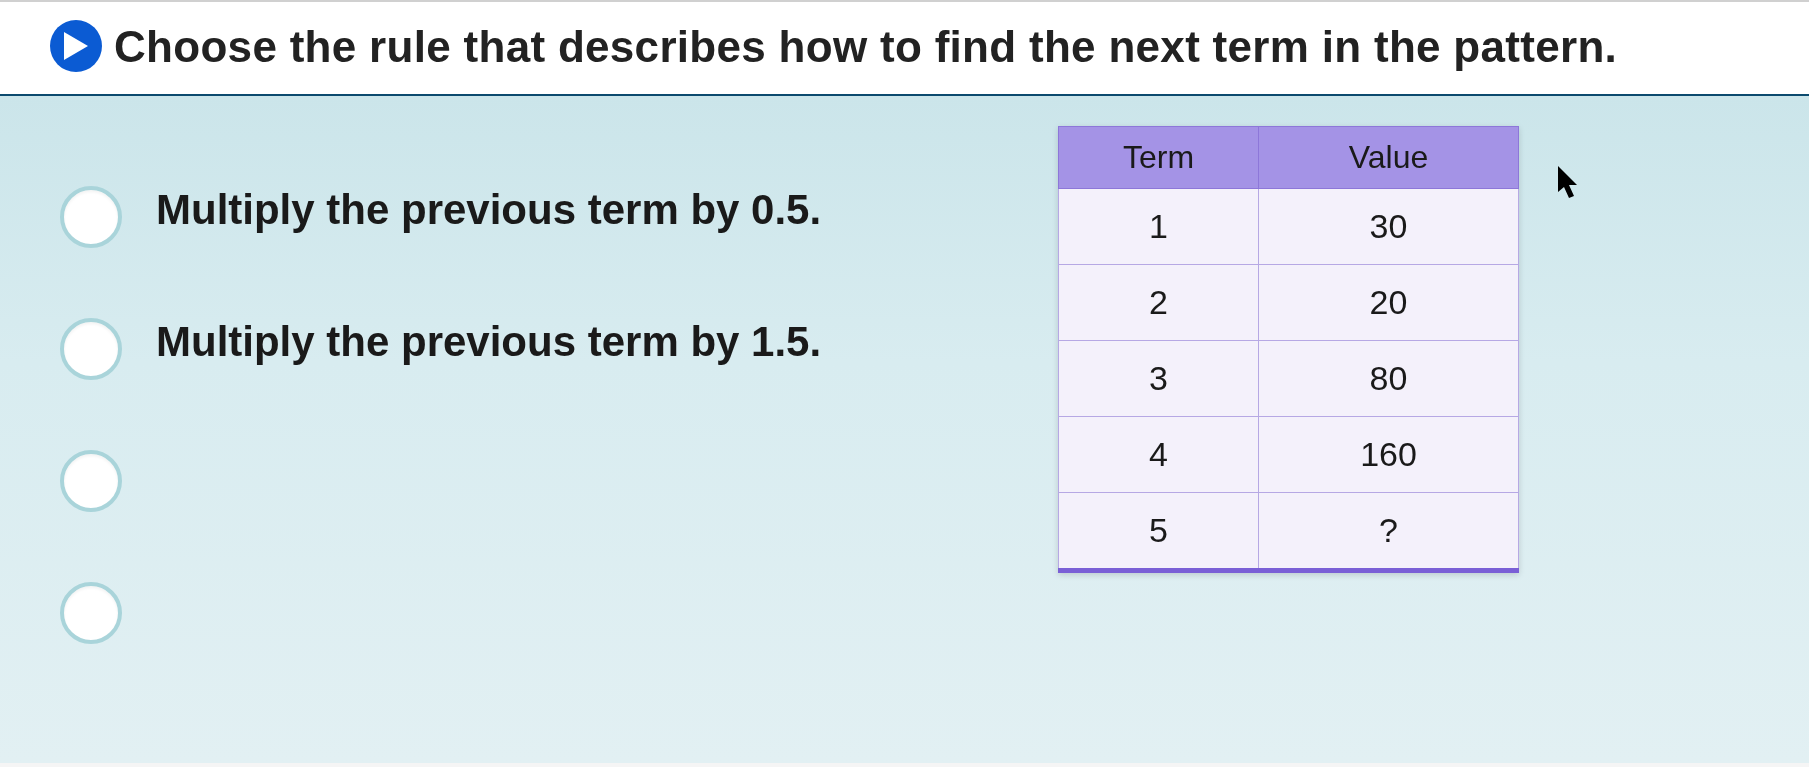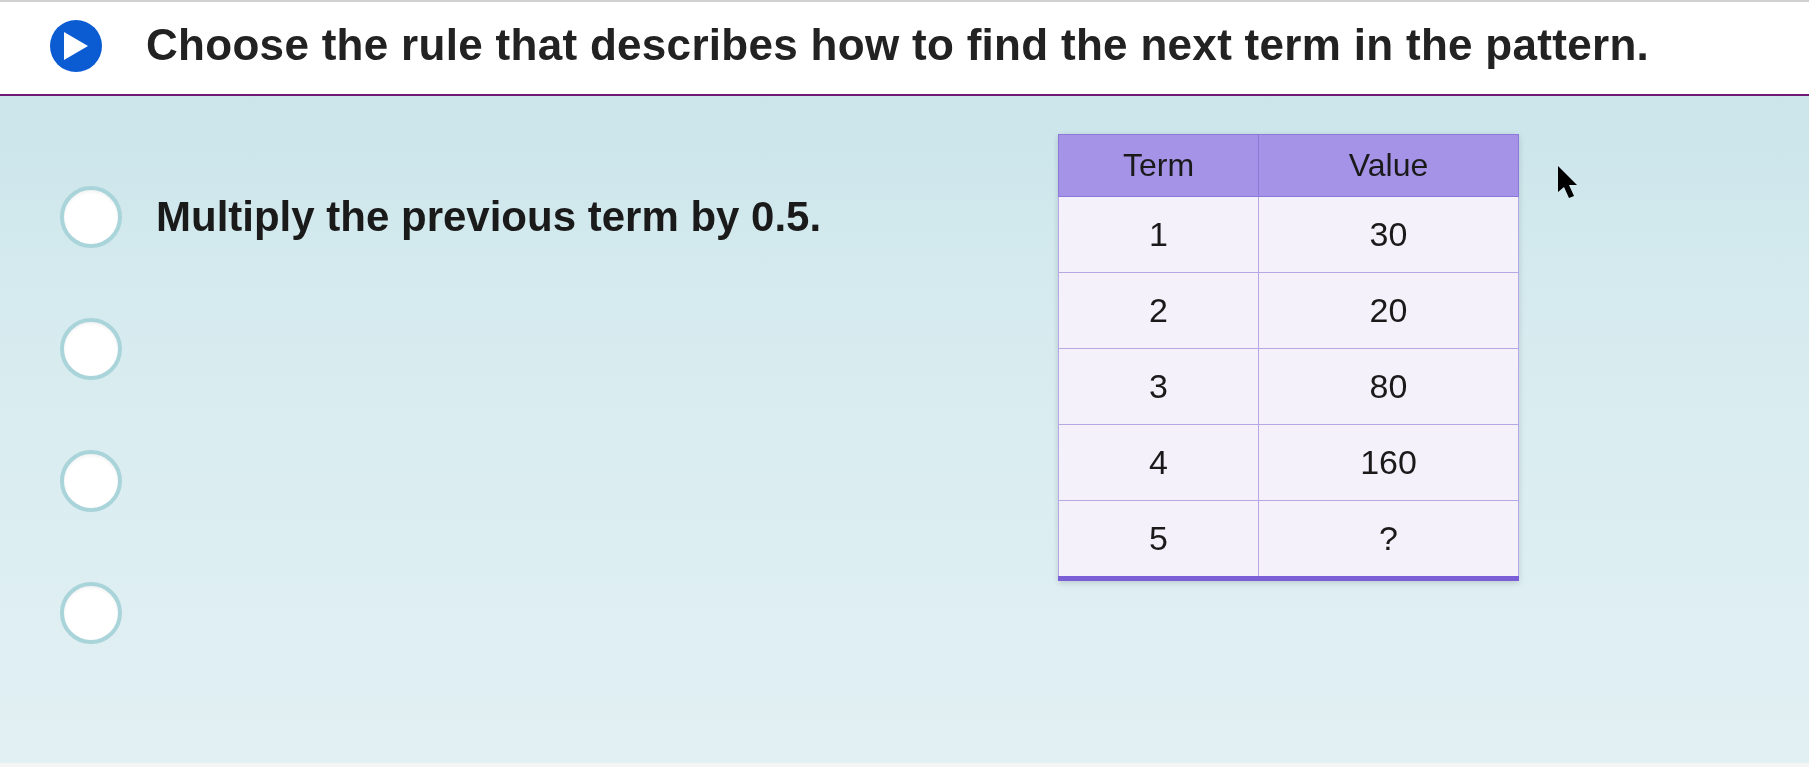--- a/index.html
+++ b/index.html
@@ -6,25 +6,25 @@
   body {
     font-family: Arial, Helvetica, sans-serif;
     background: #f5f5f5;
     width: 1809px;
     height: 767px;
     overflow: hidden;
   }
   .header {
     background: #ffffff;
     border-top: 2px solid #d0d0d0;
-    border-bottom: 2px solid #701a75;
+    border-bottom: 2px solid #0c4a6e;
     padding: 18px 40px 22px 50px;
     display: flex;
-    align-items: flex-start;
-    gap: 44px;
+    align-items: flex-end;
+    gap: 12px;
   }
   .play-icon {
     width: 52px;
     height: 52px;
     background: #0b5bd3;
     border-radius: 50%;
     display: flex;
     align-items: center;
     justify-content: center;
     flex-shrink: 0;
@@ -45,41 +45,41 @@
   }
   .options {
     flex: 1;
     display: flex;
     flex-direction: column;
     gap: 70px;
     padding-top: 40px;
   }
   .option {
     display: flex;
-    align-items: center;
+    align-items: flex-start;
     gap: 34px;
   }
   .radio {
     width: 62px;
     height: 62px;
     border-radius: 50%;
     background: #ffffff;
     border: 4px solid #a9d4da;
     flex-shrink: 0;
     box-shadow: inset 0 2px 3px rgba(0,0,0,0.05);
   }
   .option-label {
     font-size: 42px;
     font-weight: 600;
     color: #1a1a1a;
   }
   .table-wrap {
     position: absolute;
     right: 290px;
-    top: 38px;
+    top: 30px;
   }
   .data-table {
     border-collapse: collapse;
     background: #fff;
     box-shadow: 0 2px 6px rgba(0,0,0,0.15);
     border-bottom: 5px solid #7a5fd6;
   }
   .data-table th {
     background: #a493e6;
     color: #1a1a1a;
@@ -119,20 +119,21 @@
 
 <div class="content">
 
   <div class="options">
     <div class="option">
       <div class="radio"></div>
       <div class="option-label">Multiply the previous term by 0.5.</div>
     </div>
     <div class="option">
       <div class="radio"></div>
+      <div class="option-label">Multiply the previous term by 1.5.</div>
     </div>
     <div class="option">
       <div class="radio"></div>
     </div>
     <div class="option">
       <div class="radio"></div>
     </div>
   </div>
 
   <div class="table-wrap">

